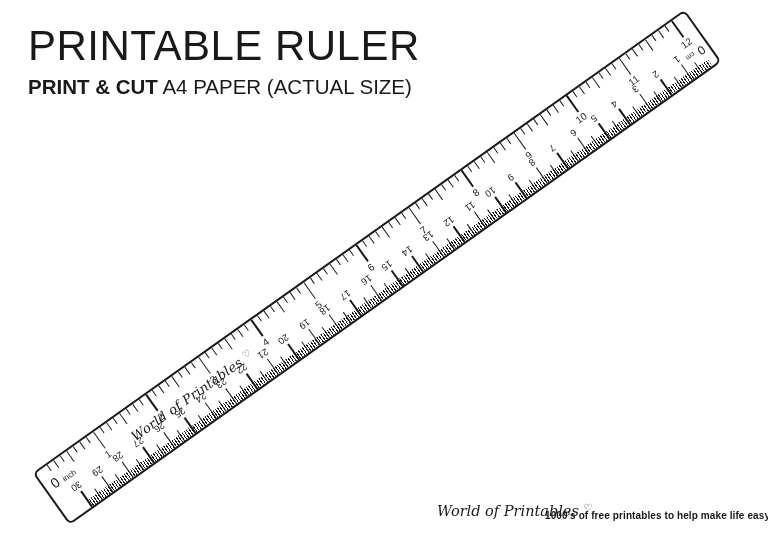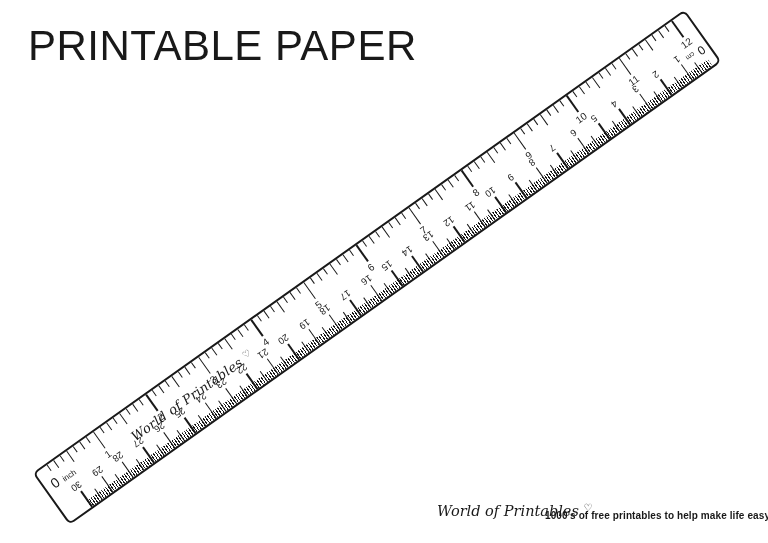--- a/index.html
+++ b/index.html
@@ -66,21 +66,22 @@
   .footer-brand .heart{font-size:10px;vertical-align:5px;}
   .footer-tag{
     position:absolute;left:545px;top:510px;
     font-size:10px;font-weight:700;letter-spacing:.1px;white-space:nowrap;
   }
 </style>
 </head>
 <body>
 
 <div class="header">
-  <div class="title">PRINTABLE PAPER</div>
+  <div class="title">PRINTABLE RULER</div>
+  <div class="sub1"><span class="bold">PRINT &amp; CUT</span><span> A4 PAPER (ACTUAL SIZE)</span></div>
 </div>
 
 <div class="ruler">
   <div class="scale" id="ruler-scale">
     <div class="mm-band" id="mm-band" style="left: 26.189px; width: 761.811px; background: repeating-linear-gradient(to right, rgb(25, 25, 25) 0px, rgb(25, 25, 25) 1px, transparent 1px, transparent 2.53937px);"></div>
     <div class="zero-inch"><span class="big">0</span> <span class="small">inch</span></div>
     <div class="zero-cm"><span class="big">0</span> <span class="small">cm</span></div>
     <div class="ruler-brand"><span>World of Printables</span> <span class="heart">♡</span></div>
   <div class="tick-in eighth" style="left: 14.0625px;"></div>
       <div class="tick-in quarter" style="left: 22.125px;"></div>

